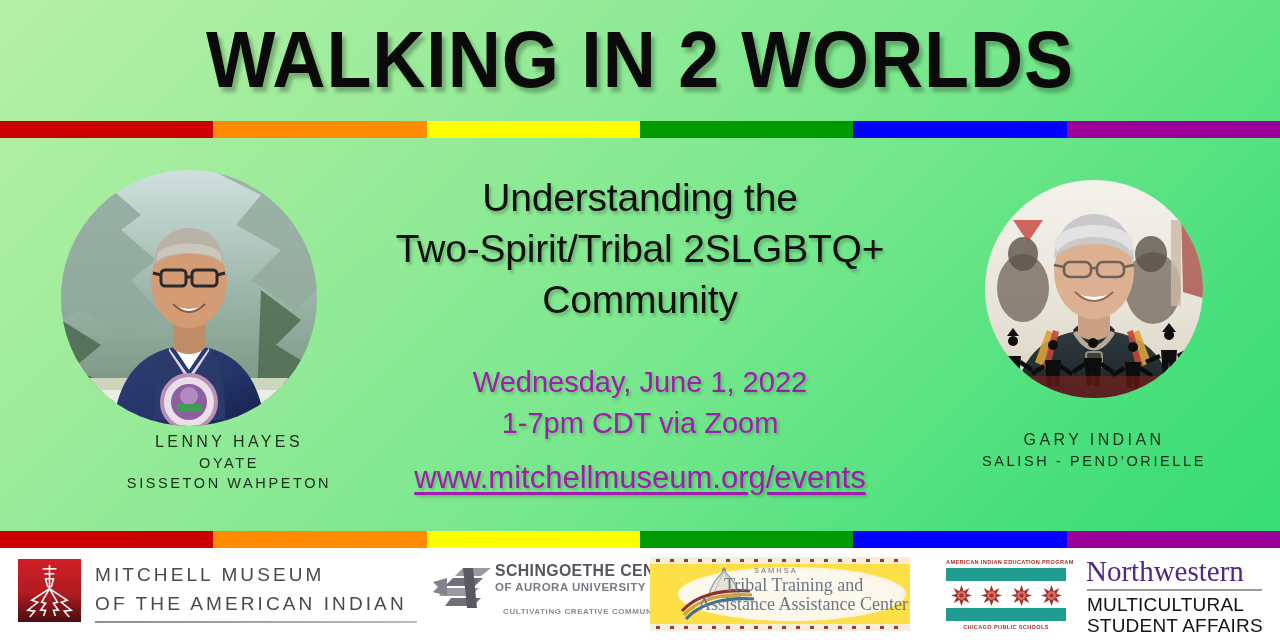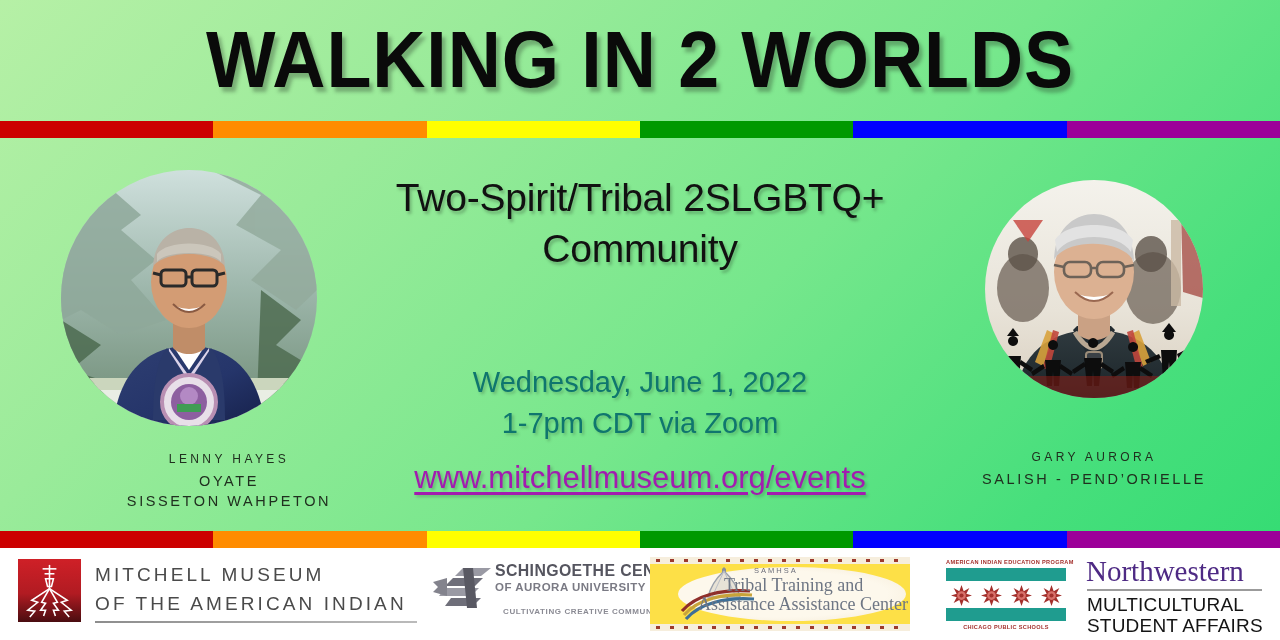--- a/index.html
+++ b/index.html
@@ -54,42 +54,42 @@
   .portrait-right{left:985px;top:180px;width:218px;height:218px;}
 
   
   .caption{
     position:absolute;
     text-align:center;
     color:#20301f;
     font-family:"Liberation Sans",sans-serif;
   }
   .caption .name{
-    font-size:12px;letter-spacing:3.4px;line-height:23px;white-space:nowrap;margin-top:18px;
+    font-size:16px;letter-spacing:3.4px;line-height:23px;white-space:nowrap;
   }
   .caption .affil{
     font-size:14.5px;letter-spacing:2.6px;line-height:20px;white-space:nowrap;
   }
   .caption-left{left:19px;top:430px;width:420px;}
   .caption-right{left:944px;top:428px;width:300px;}
 
   
   .headline{
     position:absolute;left:330px;top:172px;width:620px;
     text-align:center;
     color:#111;
     font-size:39px;
     line-height:51px;
     letter-spacing:-0.2px;
     text-shadow:2px 3px 3px rgba(40,60,40,0.30);
   }
   .datetime{
     position:absolute;left:350px;top:362px;width:580px;
     text-align:center;
-    color:#0f766e;
+    color:#a21caf;
     font-size:29px;
     line-height:41px;
     text-shadow:2px 2px 3px rgba(40,60,40,0.28);
   }
   .url{
     position:absolute;left:330px;top:458px;width:620px;
     text-align:center;
     color:#a21caf;
     font-size:31px;
     line-height:40px;
@@ -286,20 +286,21 @@
     </svg>
   </div>
 
   <div class="caption caption-left">
     <div class="name">LENNY HAYES</div>
     <div class="affil">OYATE</div>
     <div class="affil">SISSETON WAHPETON</div>
   </div>
 
   <div class="headline">
+    <div>Understanding the</div>
     <div>Two-Spirit/Tribal 2SLGBTQ+</div>
     <div>Community</div>
   </div>
 
   <div class="datetime">
     <div>Wednesday, June 1, 2022</div>
     <div>1-7pm CDT via Zoom</div>
   </div>
 
   <div class="url">www.mitchellmuseum.org/events</div>
@@ -389,21 +390,21 @@
           <path d="M3 8 l14 0 -7 -9 Z"></path>
         </g>
       </g>
       <g fill="#8d1f18" opacity="0.55">
         <rect x="20" y="196" width="180" height="22"></rect>
       </g>
     </svg>
   </div>
 
   <div class="caption caption-right">
-    <div class="name">GARY AURORA</div>
+    <div class="name">GARY INDIAN</div>
     <div class="affil">SALISH - PEND’ORIELLE</div>
   </div>
 
   <div class="rainbow bottom">
     <span style="background:#cc0000"></span>
     <span style="background:#ff8c00"></span>
     <span style="background:#ffff00"></span>
     <span style="background:#009900"></span>
     <span style="background:#0000ff"></span>
     <span style="background:#9c0099"></span>

